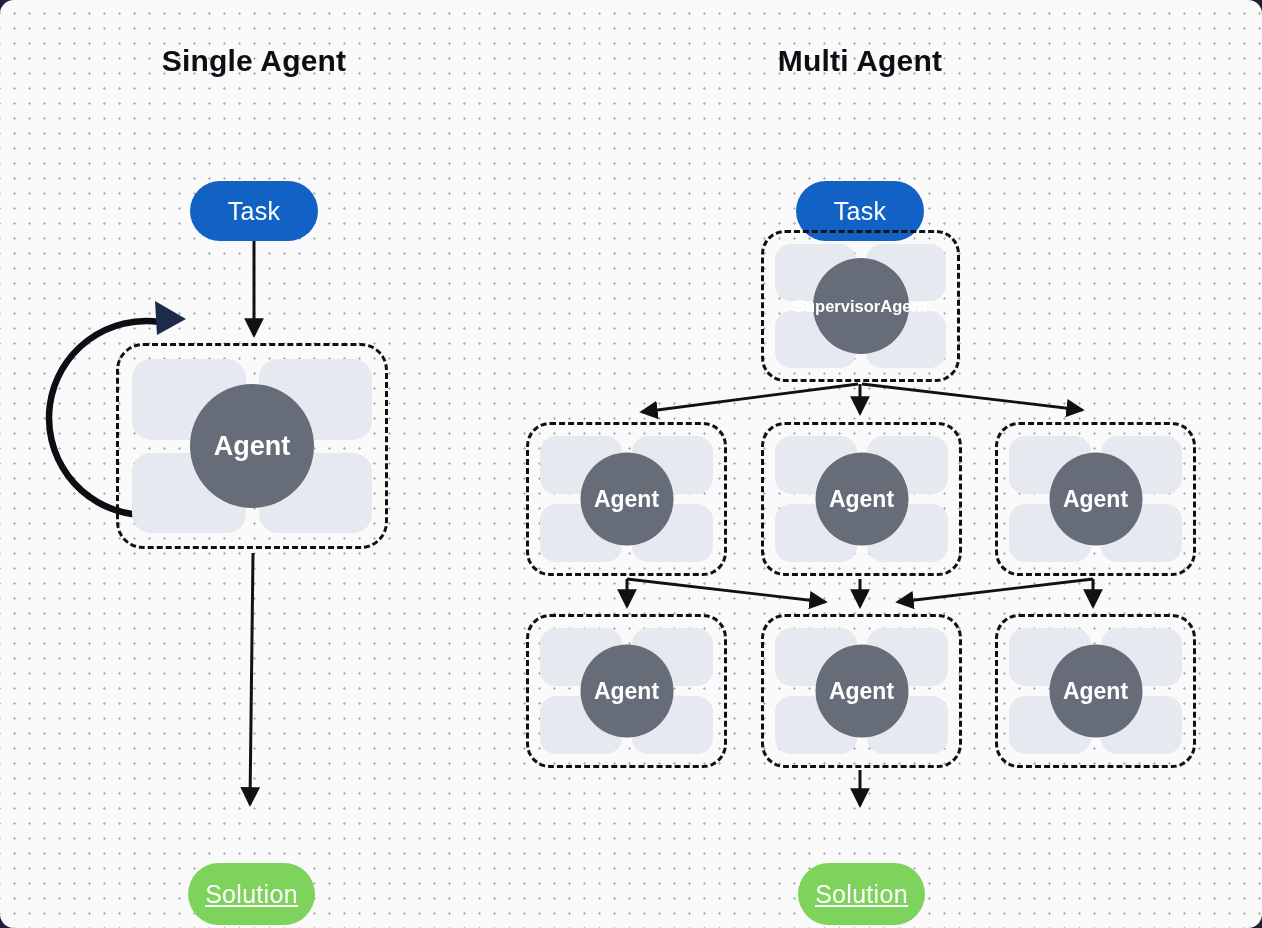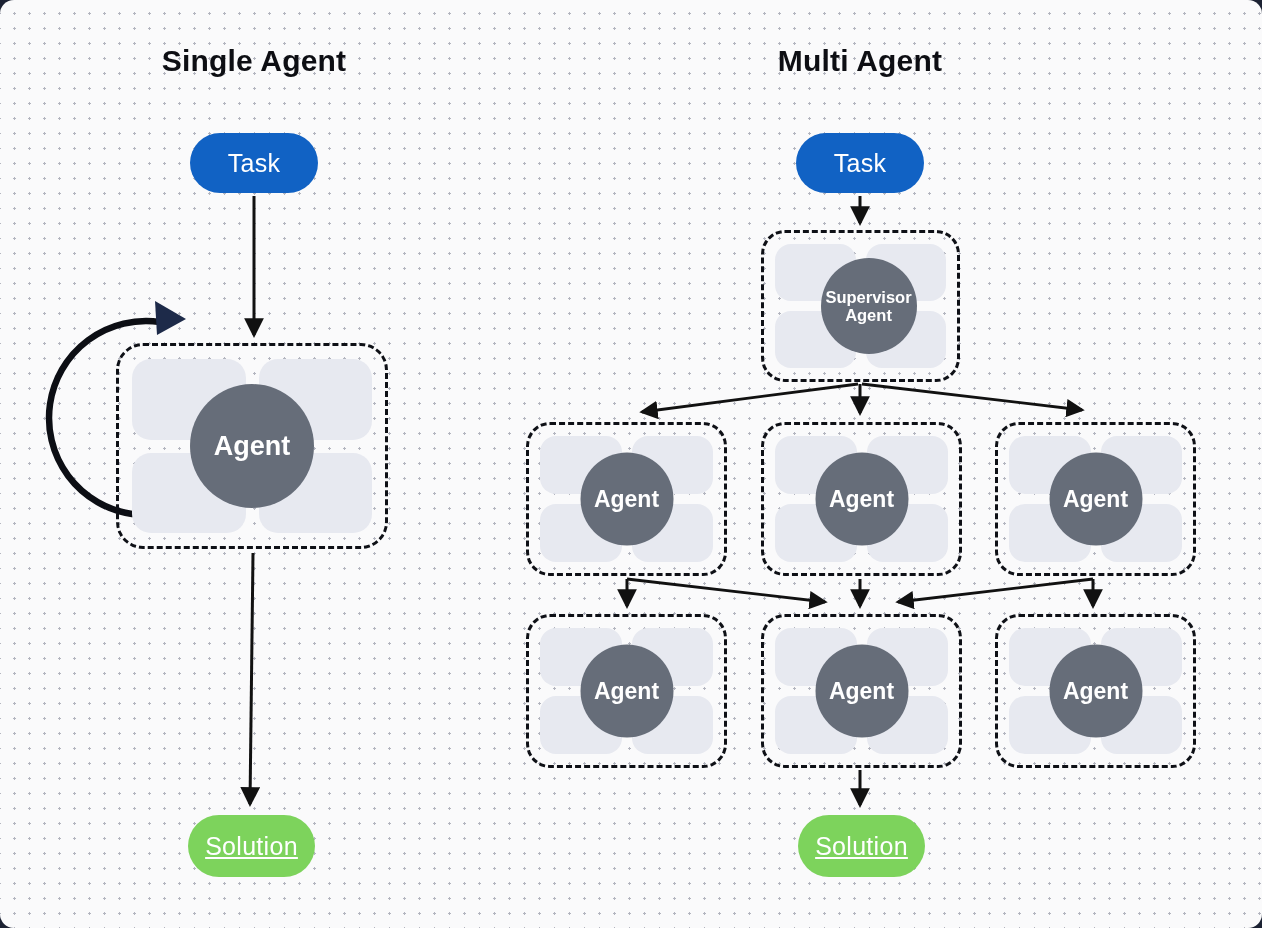--- a/index.html
+++ b/index.html
@@ -14,21 +14,21 @@
     background-image:radial-gradient(circle,#b3b5bf 1.05px,rgba(0,0,0,0) 1.4px);
     background-size:15px 15px;background-position:7px 6px;
   }
   .title{
     position:absolute;width:320px;text-align:center;
     font-size:30px;font-weight:800;color:#0d0e13;letter-spacing:.2px;
   }
   .pill{
     position:absolute;border-radius:32px;color:#ffffff;
     display:flex;align-items:center;justify-content:center;
-    font-size:25px;font-weight:400;letter-spacing:.3px;
+    font-size:25px;font-weight:400;letter-spacing:.3px;margin-top:48px;
   }
   .pill.blue{background:#1162c4;}
   .pill.green{background:#7dd35c;text-decoration:underline;}
   .node{
     position:absolute;border:3.5px dashed #0e1016;border-radius:24px;
   }
   .node.big{border-radius:27px;}
   .chips{
     position:absolute;inset:11px;display:grid;
     grid-template-columns:1fr 1fr;grid-template-rows:1fr 1fr;gap:10px;
@@ -37,21 +37,21 @@
   .chip{background:#e7e9f0;border-radius:16px;}
   .node.big .chip{border-radius:19px;}
   .circle{
     position:absolute;left:50%;top:50%;transform:translate(-50%,-50%);
     border-radius:50%;background:#666d79;color:#fff;
     display:flex;align-items:center;justify-content:center;text-align:center;
     font-weight:700;
   }
   .circle.lg{width:124px;height:124px;font-size:27px;}
   .circle.sm{width:93px;height:93px;font-size:23px;}
-  .circle.sup{width:96px;height:96px;font-size:16.5px;line-height:1.12;flex-direction:column;margin-left:8px;}
+  .circle.sup{width:96px;height:96px;font-size:16.5px;line-height:1.12;flex-direction:row;}
   svg.overlay{position:absolute;left:0;top:0;width:1262px;height:928px;pointer-events:none;}
 </style>
 </head>
 <body>
 
 <div class="canvas">
 
   <svg class="overlay" viewBox="0 0 1262 928">
     <defs>
       <marker id="ah" viewBox="0 0 10 10" refX="8.5" refY="5" markerWidth="6.6" markerHeight="6.6" orient="auto-start-reverse">

